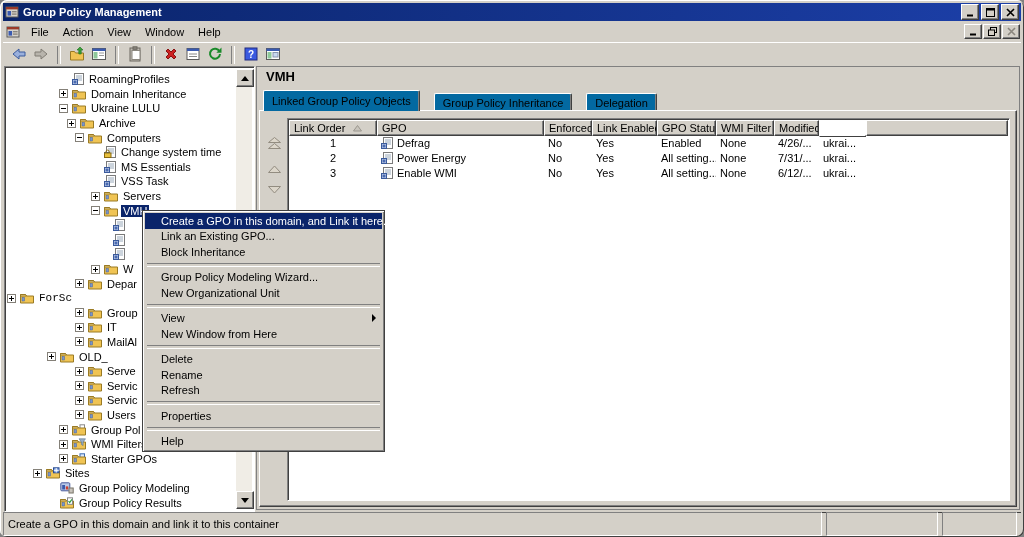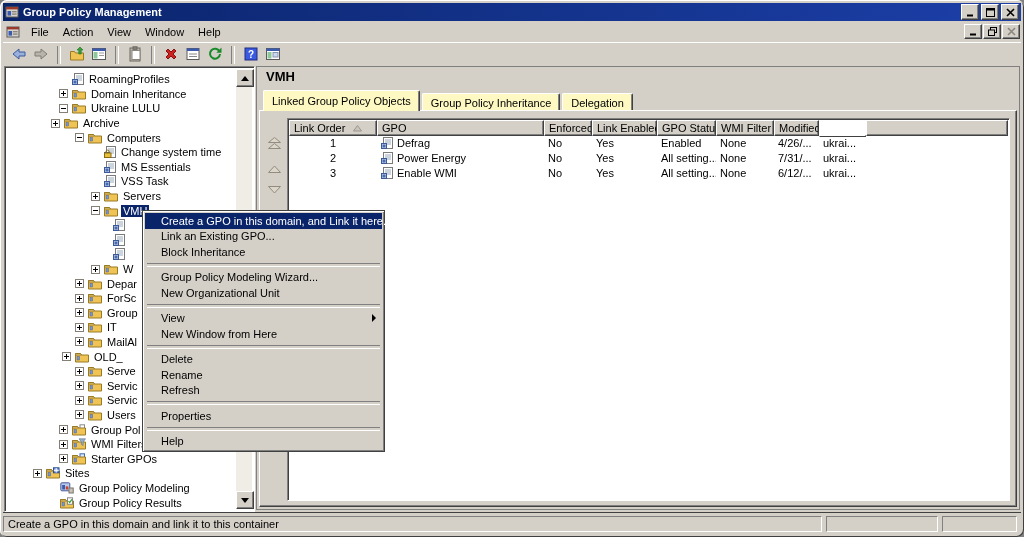--- a/index.html
+++ b/index.html
@@ -35,42 +35,42 @@
   .ticon{flex:0 0 auto;display:flex;}
   .vscroll{position:absolute;top:2px;right:2px;bottom:2px;width:16px;background:#F0EDE6;}
   .sbtn{position:absolute;left:0;width:16px;height:16px;background:#D4D0C8;display:flex;align-items:center;justify-content:center;
     border-top:1px solid #fff;border-left:1px solid #fff;border-right:1px solid #404040;border-bottom:1px solid #404040;box-shadow:inset -1px -1px 0 #808080;}
   .sthumb{position:absolute;left:0;width:16px;background:#D4D0C8;
     border-top:1px solid #fff;border-left:1px solid #fff;border-right:1px solid #404040;border-bottom:1px solid #404040;box-shadow:inset -1px -1px 0 #808080;}
   .rightpane{position:absolute;left:256px;top:66px;width:764px;height:444px;background:#D4D0C8;
     border:1px solid #808080;box-sizing:border-box;}
   .ptitle{position:absolute;left:9px;top:2px;font-size:13px;font-weight:bold;}
   .tabstrip{position:absolute;left:6px;top:24px;height:20px;display:flex;align-items:flex-end;}
-  .tab{height:17px;display:flex;align-items:center;padding:0 8px;background:#fef9c3;margin-right:2px;
+  .tab{height:17px;display:flex;align-items:center;padding:0 8px;background:#0369a1;margin-right:14px;
     border-top:1px solid #fff;border-left:1px solid #fff;border-right:1px solid #404040;border-radius:2px 2px 0 0;box-shadow:inset -1px 0 0 #808080;}
   .tab.active{height:20px;position:relative;z-index:3;border-bottom:none;font-weight:normal;}
   .tabpage{position:absolute;left:2px;right:2px;top:43px;bottom:2px;background:#D4D0C8;
     border-top:1px solid #fff;border-left:1px solid #fff;border-right:1px solid #404040;border-bottom:1px solid #404040;box-shadow:inset -1px -1px 0 #808080;z-index:1;}
   .gutter{position:absolute;left:0;top:0;bottom:0;width:27px;}
   .gbtn{position:absolute;left:6px;width:17px;height:14px;display:flex;align-items:center;justify-content:center;}
   .gpotable{position:absolute;left:27px;top:7px;width:721px;bottom:5px;background:#fff;
     border-top:1px solid #808080;border-left:1px solid #808080;border-right:1px solid #fff;border-bottom:1px solid #fff;box-shadow:inset 1px 1px 0 #404040;overflow:hidden;}
   .thead{display:flex;height:16px;position:relative;left:1px;top:1px;width:719px;}
   .th{background:#D4D0C8;display:flex;align-items:center;padding:0 4px;box-sizing:border-box;white-space:nowrap;overflow:hidden;
     border-top:1px solid #fff;border-left:1px solid #fff;border-right:1px solid #404040;border-bottom:1px solid #404040;box-shadow:inset -1px -1px 0 #808080;}
   .trowd{display:flex;height:15px;align-items:center;position:relative;left:1px;width:719px;white-space:nowrap;}
   .td{padding:0 4px;box-sizing:border-box;overflow:hidden;display:flex;align-items:center;}
   .ctxmenu{position:absolute;left:142px;top:210px;width:237px;background:#D4D0C8;z-index:50;
     border:1px solid #404040;box-shadow:inset 1px 1px 0 #fff, inset -1px -1px 0 #808080;padding:2px;}
   .cmi{height:15.5px;display:flex;align-items:center;padding:0 0 0 16px;position:relative;white-space:nowrap;}
   .cmi.hl{background:#0A246A;color:#fff;}
   .cmi .subarrow{position:absolute;right:6px;width:0;height:0;border-left:4px solid #000;border-top:4px solid transparent;border-bottom:4px solid transparent;}
   .csep{height:2px;margin:3px 2px;border-top:1px solid #808080;border-bottom:1px solid #fff;}
   .statusbar{position:absolute;left:3px;top:514px;width:1018px;height:20px;display:flex;align-items:center;}
-  .spanel{height:16px;box-sizing:border-box;display:flex;align-items:center;padding:0 4px;white-space:nowrap;overflow:hidden;
+  .spanel{height:24px;box-sizing:border-box;display:flex;align-items:center;padding:0 4px;white-space:nowrap;overflow:hidden;
     border-top:1px solid #808080;border-left:1px solid #808080;border-right:1px solid #fff;border-bottom:1px solid #fff;}
 </style>
 </head>
 <body>
 
 <div class="screen">
 
   <div class="titlebar">
     <span class="ticon" id="app-icon-big">
         <svg width="14" height="14" viewBox="0 0 14 14">
@@ -256,21 +256,21 @@
           </span>
           <span class="ticon">
             <svg width="14" height="12" viewBox="0 0 14 12">
               <path d="M0.5 2.5 h5 l1 1.5 h7 v7 h-13 z" fill="#F0C454" stroke="#9a7b24"></path>
               <path d="M0.5 2.5 h5 l1 1.5 h-6 z" fill="#F8DE9C" stroke="#9a7b24"></path>
               <rect x="2" y="5.5" width="2.5" height="3.5" fill="#7a96c8" stroke="#44609c" stroke-width="0.5"></rect>
             </svg>
           </span>
           <span class="tlbl">Ukraine LULU</span>
         </div>
-        <div class="trow" style="padding-left: 44px;">
+        <div class="trow" style="padding-left: 60px;">
           <span class="expander">
             <i class="h"></i>
             <i class="v"></i>
           </span>
           <span class="ticon">
             <svg width="14" height="12" viewBox="0 0 14 12">
               <path d="M0.5 2.5 h5 l1 1.5 h7 v7 h-13 z" fill="#F0C454" stroke="#9a7b24"></path>
               <path d="M0.5 2.5 h5 l1 1.5 h-6 z" fill="#F8DE9C" stroke="#9a7b24"></path>
               <rect x="2" y="5.5" width="2.5" height="3.5" fill="#7a96c8" stroke="#44609c" stroke-width="0.5"></rect>
             </svg>
@@ -424,77 +424,77 @@
           </span>
           <span class="ticon">
             <svg width="14" height="12" viewBox="0 0 14 12">
               <path d="M0.5 2.5 h5 l1 1.5 h7 v7 h-13 z" fill="#F0C454" stroke="#9a7b24"></path>
               <path d="M0.5 2.5 h5 l1 1.5 h-6 z" fill="#F8DE9C" stroke="#9a7b24"></path>
               <rect x="2" y="5.5" width="2.5" height="3.5" fill="#7a96c8" stroke="#44609c" stroke-width="0.5"></rect>
             </svg>
           </span>
           <span class="tlbl">Depar</span>
         </div>
+        <div class="trow" style=" font-family: Liberation Mono, monospace;">
+          <span class="expander">
+            <i class="h"></i>
+            <i class="v"></i>
+          </span>
+          <span class="ticon">
+            <svg width="14" height="12" viewBox="0 0 14 12">
+              <path d="M0.5 2.5 h5 l1 1.5 h7 v7 h-13 z" fill="#F0C454" stroke="#9a7b24"></path>
+              <path d="M0.5 2.5 h5 l1 1.5 h-6 z" fill="#F8DE9C" stroke="#9a7b24"></path>
+              <rect x="2" y="5.5" width="2.5" height="3.5" fill="#7a96c8" stroke="#44609c" stroke-width="0.5"></rect>
+            </svg>
+          </span>
+          <span class="tlbl">ForSc</span>
+        </div>
         <div class="trow" style="padding-left: 68px;">
           <span class="expander">
             <i class="h"></i>
             <i class="v"></i>
           </span>
           <span class="ticon">
             <svg width="14" height="12" viewBox="0 0 14 12">
               <path d="M0.5 2.5 h5 l1 1.5 h7 v7 h-13 z" fill="#F0C454" stroke="#9a7b24"></path>
               <path d="M0.5 2.5 h5 l1 1.5 h-6 z" fill="#F8DE9C" stroke="#9a7b24"></path>
               <rect x="2" y="5.5" width="2.5" height="3.5" fill="#7a96c8" stroke="#44609c" stroke-width="0.5"></rect>
             </svg>
           </span>
-          <span class="tlbl">ForSc</span>
+          <span class="tlbl">Group</span>
         </div>
         <div class="trow" style="padding-left: 68px;">
           <span class="expander">
             <i class="h"></i>
             <i class="v"></i>
           </span>
           <span class="ticon">
             <svg width="14" height="12" viewBox="0 0 14 12">
               <path d="M0.5 2.5 h5 l1 1.5 h7 v7 h-13 z" fill="#F0C454" stroke="#9a7b24"></path>
               <path d="M0.5 2.5 h5 l1 1.5 h-6 z" fill="#F8DE9C" stroke="#9a7b24"></path>
               <rect x="2" y="5.5" width="2.5" height="3.5" fill="#7a96c8" stroke="#44609c" stroke-width="0.5"></rect>
             </svg>
           </span>
-          <span class="tlbl">Group</span>
+          <span class="tlbl">IT</span>
         </div>
         <div class="trow" style="padding-left: 68px;">
           <span class="expander">
             <i class="h"></i>
             <i class="v"></i>
           </span>
           <span class="ticon">
             <svg width="14" height="12" viewBox="0 0 14 12">
               <path d="M0.5 2.5 h5 l1 1.5 h7 v7 h-13 z" fill="#F0C454" stroke="#9a7b24"></path>
               <path d="M0.5 2.5 h5 l1 1.5 h-6 z" fill="#F8DE9C" stroke="#9a7b24"></path>
               <rect x="2" y="5.5" width="2.5" height="3.5" fill="#7a96c8" stroke="#44609c" stroke-width="0.5"></rect>
             </svg>
           </span>
-          <span class="tlbl">IT</span>
-        </div>
-        <div class="trow" style="padding-left: 68px;">
-          <span class="expander">
-            <i class="h"></i>
-            <i class="v"></i>
-          </span>
-          <span class="ticon">
-            <svg width="14" height="12" viewBox="0 0 14 12">
-              <path d="M0.5 2.5 h5 l1 1.5 h7 v7 h-13 z" fill="#F0C454" stroke="#9a7b24"></path>
-              <path d="M0.5 2.5 h5 l1 1.5 h-6 z" fill="#F8DE9C" stroke="#9a7b24"></path>
-              <rect x="2" y="5.5" width="2.5" height="3.5" fill="#7a96c8" stroke="#44609c" stroke-width="0.5"></rect>
-            </svg>
-          </span>
           <span class="tlbl">MailAl</span>
         </div>
-        <div class="trow" style="padding-left: 55px;">
+        <div class="trow" style="padding-left: 40px;">
           <span class="expander">
             <i class="h"></i>
             <i class="v"></i>
           </span>
           <span class="ticon">
             <svg width="14" height="12" viewBox="0 0 14 12">
               <path d="M0.5 2.5 h5 l1 1.5 h7 v7 h-13 z" fill="#F0C454" stroke="#9a7b24"></path>
               <path d="M0.5 2.5 h5 l1 1.5 h-6 z" fill="#F8DE9C" stroke="#9a7b24"></path>
               <rect x="2" y="5.5" width="2.5" height="3.5" fill="#7a96c8" stroke="#44609c" stroke-width="0.5"></rect>
             </svg>

